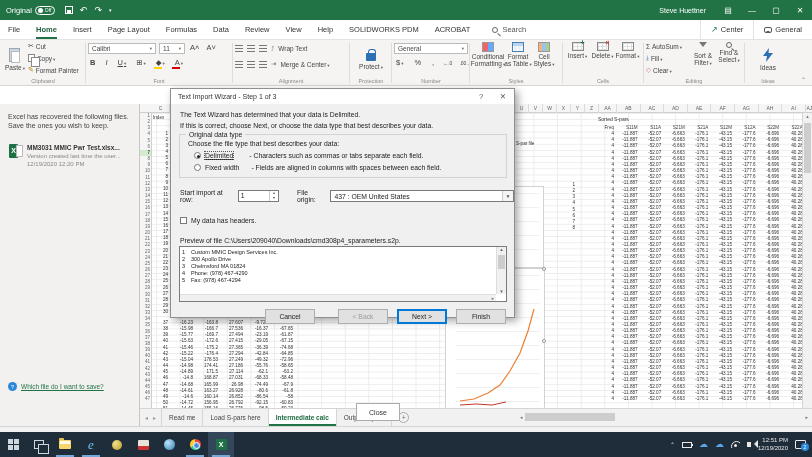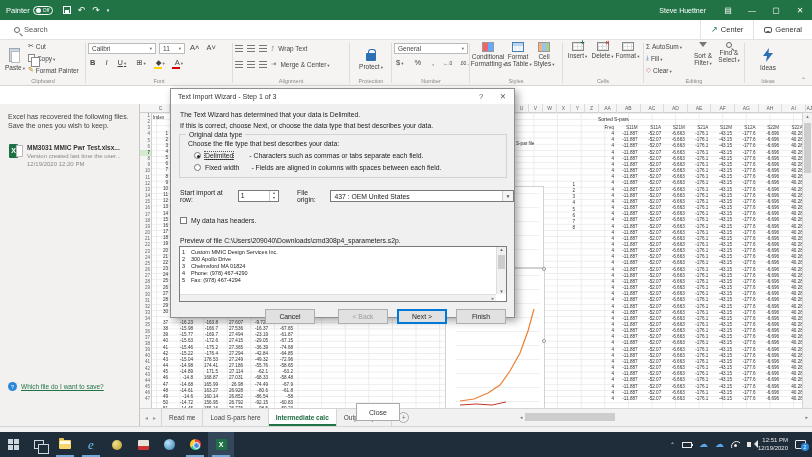--- a/index.html
+++ b/index.html
@@ -194,21 +194,21 @@
   .notification-icon{width:11px;height:9px;border:1px solid #e8e8e8;border-radius:1px;position:relative;}
   .notif-badge{position:absolute;right:-4px;bottom:-3px;width:8px;height:8px;border-radius:50%;background:#2b88d8;color:#fff;font-size:5px;display:flex;align-items:center;justify-content:center;}
 </style>
 </head>
 <body>
 
 <div class="screen">
 
   <div class="titlebar">
     <div class="autosave">
-      <span>Painter</span>
+      <span>Original</span>
       <span class="pill">
           <span class="dot"></span>
           <span class="st">Off</span>
         </span>
     </div>
     <div class="qat">
       <span class="i-save"></span>
       <span>↶</span>
       <span>↷</span>
       <span style="font-size:5px;">▾</span>
@@ -216,20 +216,33 @@
     <div class="tb-right">
       <span class="tb-user">Steve Huettner</span>
       <div class="winbtn">▤</div>
       <div class="winbtn">—</div>
       <div class="winbtn">▢</div>
       <div class="winbtn close">✕</div>
     </div>
   </div>
 
   <div class="menubar">
+    <div id="mtabs" style="display:flex;height:100%;">
+        <div class="mtab">File</div>
+        <div class="mtab active">Home</div>
+        <div class="mtab">Insert</div>
+        <div class="mtab">Page Layout</div>
+        <div class="mtab">Formulas</div>
+        <div class="mtab">Data</div>
+        <div class="mtab">Review</div>
+        <div class="mtab">View</div>
+        <div class="mtab">Help</div>
+        <div class="mtab">SOLIDWORKS PDM</div>
+        <div class="mtab">ACROBAT</div>
+      </div>
     <div class="msearch">
       <span class="i-mag"></span>
       <span>Search</span>
     </div>
     <div class="mright">
       <div class="mshare">
         <span class="i-shareg">↗</span>
         <span>Center</span>
       </div>
       <div class="mcomments">

